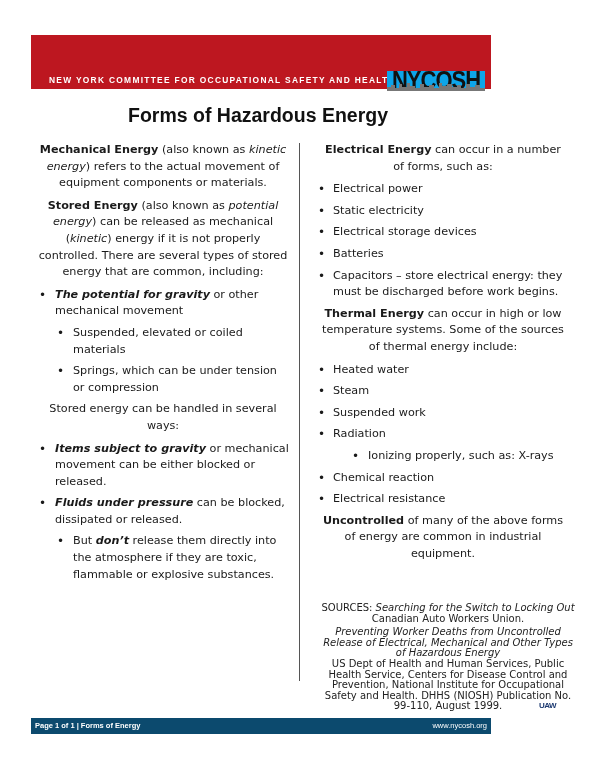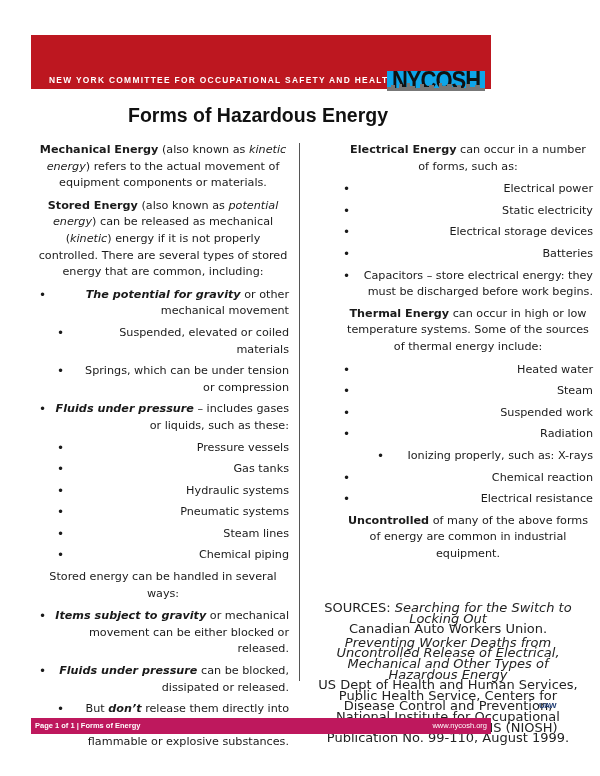--- a/index.html
+++ b/index.html
@@ -19,48 +19,48 @@
     .logo-skyline { position: absolute; left: 0; bottom: 0; width: 98px; height: 9px; }
 
     .title { position: absolute; left: 0; top: 104px; width: 516px; text-align: center;
              font-family: "Liberation Sans", sans-serif; font-weight: bold; font-size: 19.5px;
              color: #111; }
 
     .divider { position: absolute; left: 299px; top: 143px; width: 1px; height: 538px; background: #555; }
 
     .col { position: absolute; font-size: 11.2px; line-height: 16.6px; color: #1a1a1a; }
     .col-left { left: 37px; top: 142px; width: 252px; }
-    .col-right { left: 318px; top: 142px; width: 250px; margin-left: 25px; }
+    .col-right { left: 318px; top: 142px; width: 250px; }
 
     p { margin: 0 0 6px 0; text-align: center; }
     b { font-weight: bold; }
     .bi { font-weight: bold; font-style: italic; margin-top: 20px; }
 
     ul { list-style: none; margin: 0; padding: 0; }
     li { position: relative; margin: 0 0 5px 0; }
     li::before { content: "\2022"; position: absolute; font-size: 12px; }
-    .l1 > li { padding-left: 15px; text-align: right; }
+    .l1 > li { padding-left: 15px; }
     .l1 > li::before { left: 0; }
     .col-left .l1 > li { padding-left: 18px; }
     .col-left .l1 > li::before { left: 2px; }
     .l2 { margin-top: 5px; }
     .l2 > li { padding-left: 18px; }
     .l2 > li::before { left: 2px; }
     .col-right .l2 { margin-left: 17px; }
 
-    .sources { position: absolute; left: 318px; top: 603px; width: 260px; font-size: 13px;
+    .sources { position: absolute; left: 318px; top: 603px; width: 260px; font-size: 10px;
                line-height: 10.6px; color: #222; }
     .sources p { margin: 0 0 3px 0; }
     .sources i { font-style: italic; }
 
     .uaw { position: absolute; left: 539px; top: 701px; font-size: 8px; font-weight: bold;
            color: #1e3b72; font-family: "Liberation Sans", sans-serif; letter-spacing: -0.5px; }
 
     .footer { position: absolute; left: 31px; top: 718px; width: 460px; height: 16px;
-              background: #be185d; color: #fff; font-family: "Liberation Sans", sans-serif;
+              background: #0c4a6e; color: #fff; font-family: "Liberation Sans", sans-serif;
               font-size: 7.5px; font-weight: bold; }
     .footer-left { position: absolute; left: 4px; top: 3px; }
     .footer-right { position: absolute; right: 4px; top: 3px; font-weight: normal; margin-left: 9px; }
   </style>
 </head>
 <body>
 
 <div class="banner"></div>
 <div class="banner-text">NEW YORK COMMITTEE FOR OCCUPATIONAL SAFETY AND HEALTH</div>
 <div class="logo">
@@ -77,30 +77,20 @@
 <div class="col col-left">
   <p><b>Mechanical Energy</b><span> (also known as </span><i>kinetic energy</i><span>) refers to the actual movement of equipment components or materials.</span></p>
 
   <p><b>Stored Energy</b><span> (also known as </span><i>potential energy</i><span>) can be released as mechanical (</span><i>kinetic</i><span>) energy if it is not properly controlled.  There are several types of stored energy that are common, including:</span></p>
 
   <ul class="l1">
     <li><span class="bi">The potential for gravity</span><span> or other mechanical movement</span>
       <ul class="l2">
         <li>Suspended, elevated or coiled materials</li>
         <li>Springs, which can be under tension or compression</li>
-      </ul>
-    </li>
-    <li><span class="bi">Fluids under pressure</span><span> – includes gases or liquids, such as these:</span>
-      <ul class="l2">
-        <li>Pressure vessels</li>
-        <li>Gas tanks</li>
-        <li>Hydraulic systems</li>
-        <li>Pneumatic systems</li>
-        <li>Steam lines</li>
-        <li>Chemical piping</li>
       </ul>
     </li>
   </ul>
 
   <p>Stored energy can be handled in several ways:</p>
 
   <ul class="l1">
     <li><span class="bi">Items subject to gravity</span><span> or mechanical movement can be either blocked or released.</span></li>
     <li><span class="bi">Fluids under pressure</span><span> can be blocked, dissipated or released.</span>
       <ul class="l2">

